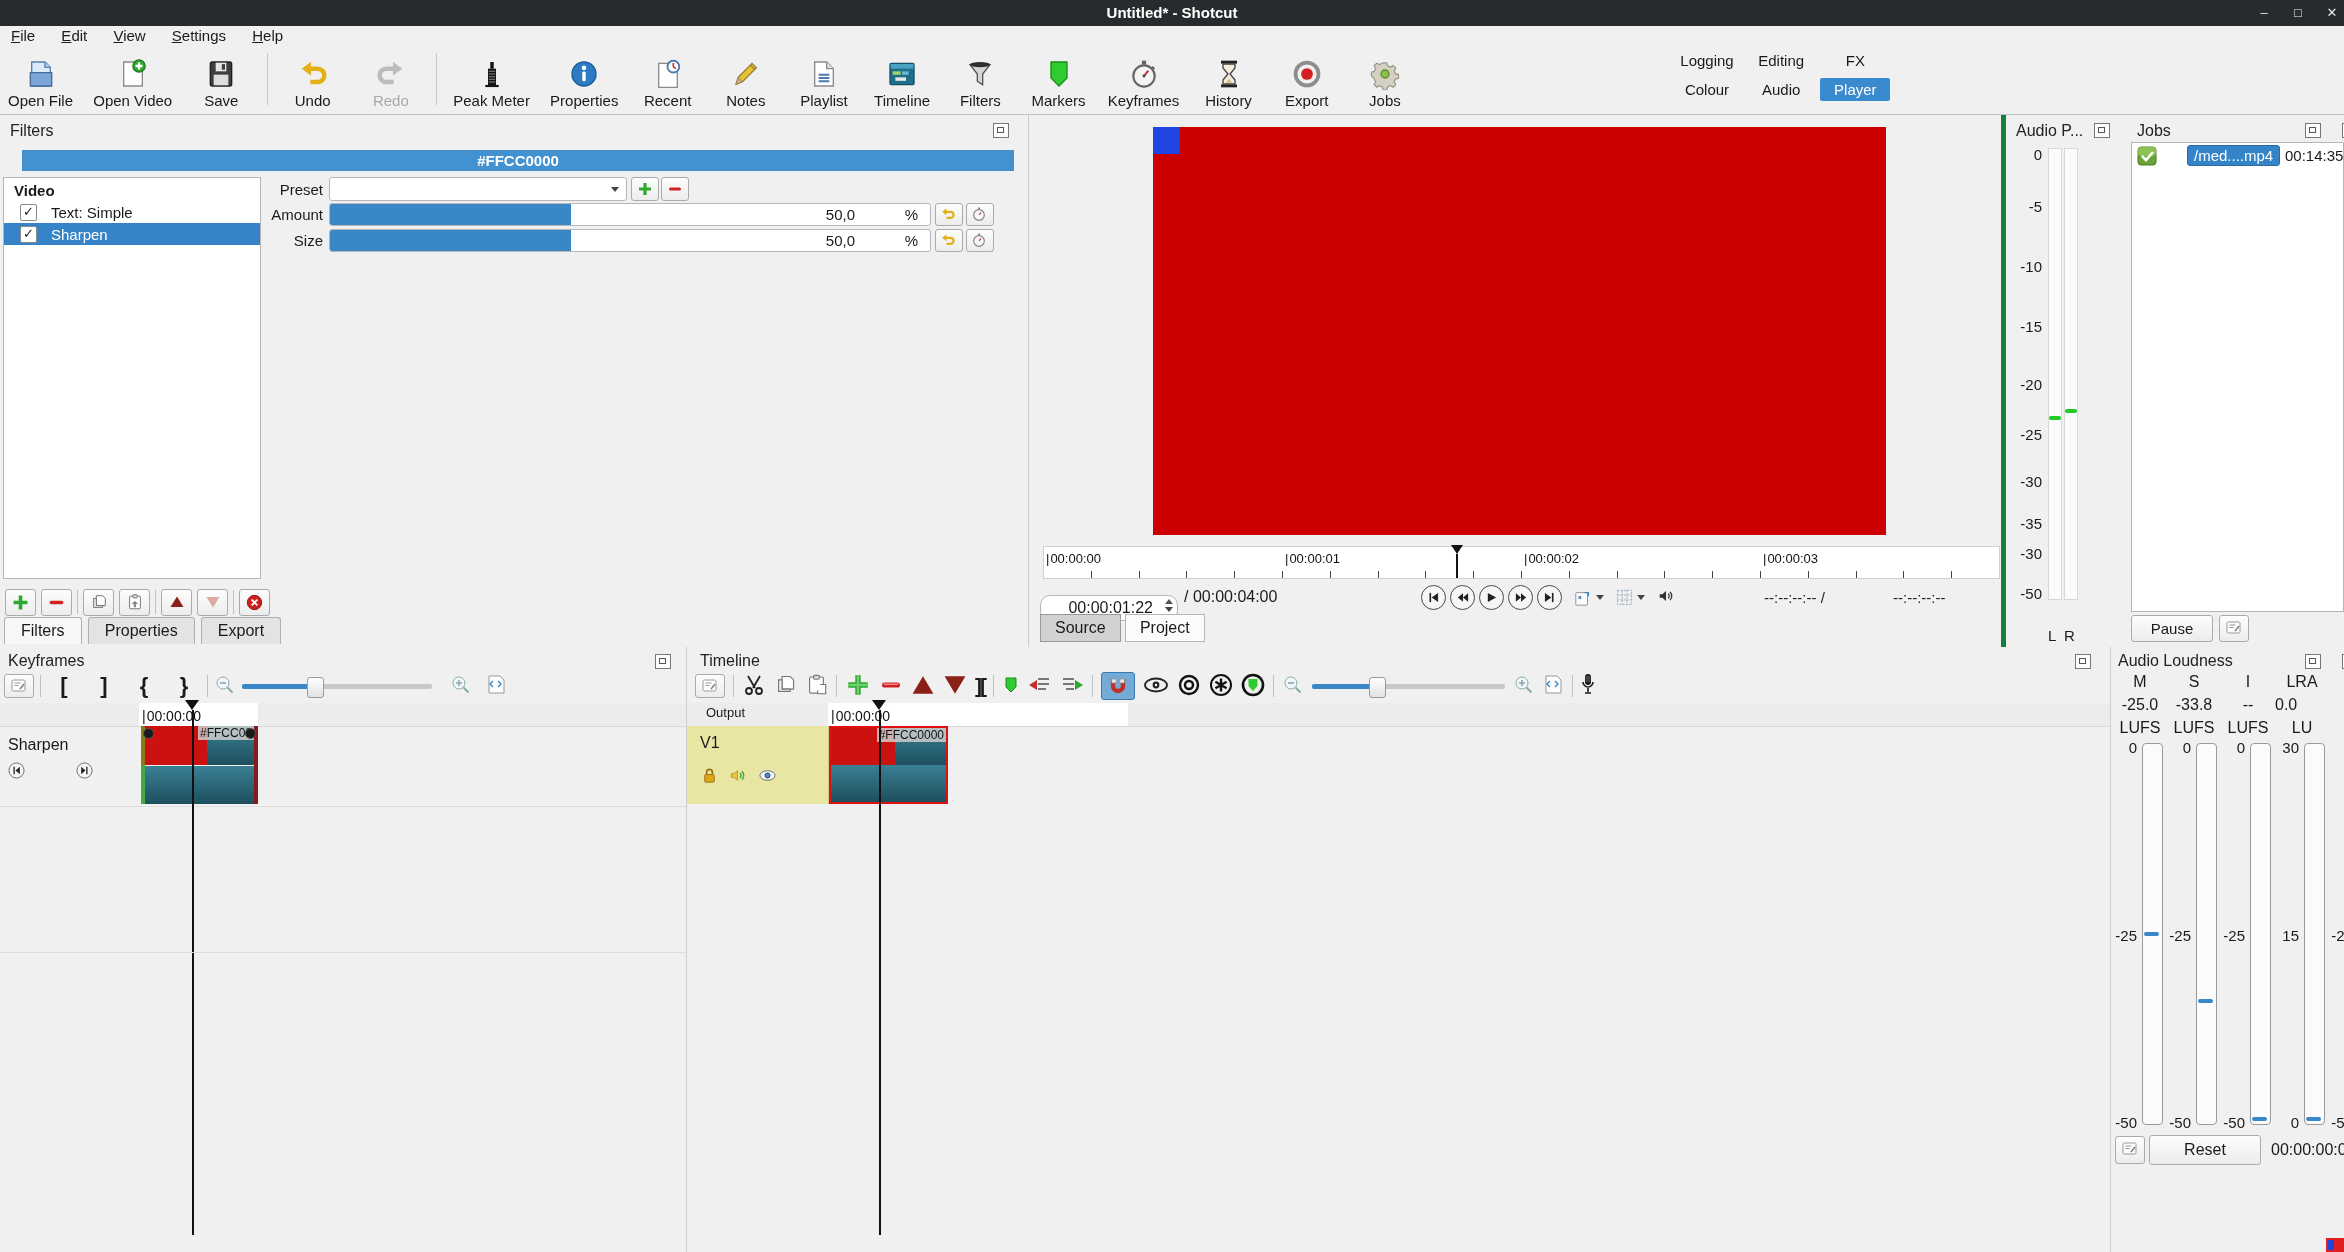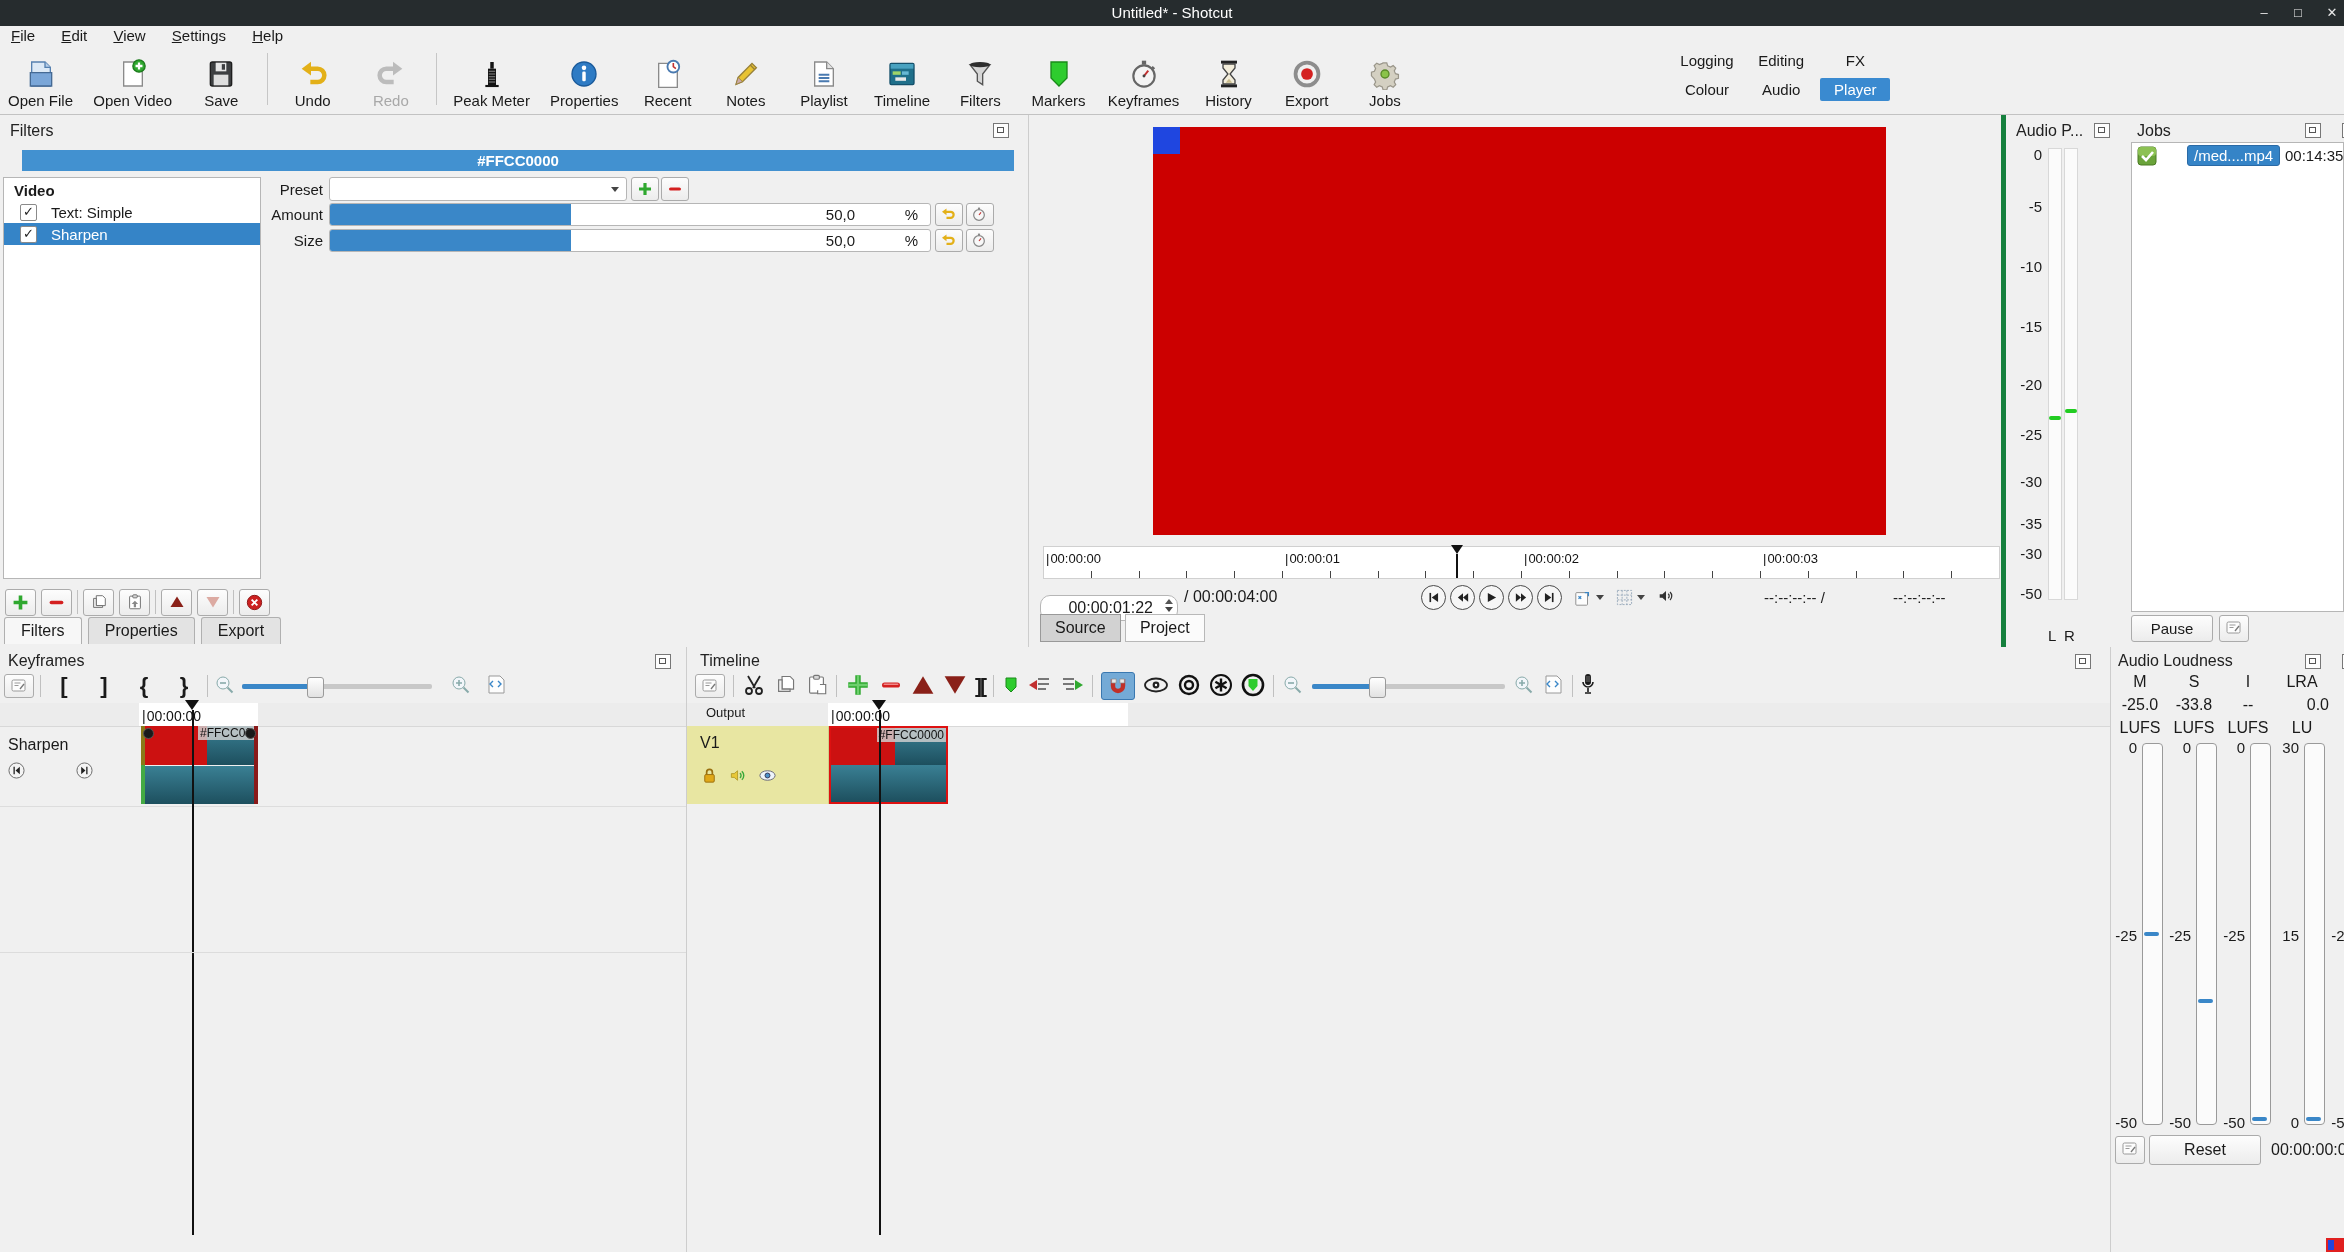--- a/index.html
+++ b/index.html
@@ -1,19 +1,19 @@
 <!DOCTYPE html>
 <html><head>
 <meta charset="utf-8">
 <style>
   html,body{margin:0;padding:0;background:#d8d8d8;font-family:"Liberation Sans","DejaVu Sans",sans-serif;}
   #app{position:relative;width:2344px;height:1252px;background:#f0f0f0;overflow:hidden;font-size:15px;color:#1a1a1a;}
   .abs{position:absolute;}
   .titlebar{left:0;top:0;width:2344px;height:26px;background:#262c2e;color:#fff;}
-  .titlebar .title{position:absolute;left:0;right:0;top:4px;text-align:center;font-weight:normal;font-size:15px;}
+  .titlebar .title{position:absolute;left:0;right:0;top:4px;text-align:center;font-weight:bold;font-size:15px;}
   .winbtn{position:absolute;top:5px;width:22px;height:16px;color:#e8e8e8;font-size:13px;text-align:center;line-height:15px;}
   .menubar{left:0;top:26px;width:2344px;height:21px;background:#f0f0f0;border-bottom:1px solid #e0e0e0;}
   .menu-item{display:inline-block;padding:1px 11px;font-size:15px;}
   .toolbar{left:0;top:47px;width:2344px;height:67px;background:#f0f0f0;border-bottom:1px solid #c2c2c2;}
   .tb{display:inline-flex;flex-direction:column;align-items:center;justify-content:flex-end;min-width:58px;height:60px;margin:2px 1px;padding:0 7px;vertical-align:top;}
   .tb .lbl{font-size:15px;margin-top:2px;white-space:nowrap;}
   .tb.disabled .lbl{color:#a8a8a8;}
   .tbsep{display:inline-block;width:1px;height:52px;background:#c6c6c6;margin:6px 4px;vertical-align:top;}
   .ico{width:32px;height:32px;}
   .ico svg{width:32px;height:32px;display:block;}
@@ -770,21 +770,21 @@
       <span class="abs" style="left:104px;top:92px;width:30px;text-align:right;font-size:15px;">0</span>
       <span class="abs" style="left:104px;top:280px;width:30px;text-align:right;font-size:15px;">-25</span>
       <span class="abs" style="left:104px;top:467px;width:30px;text-align:right;font-size:15px;">-50</span>
       <div class="meterbar" style="left:139px;top:96px;height:380px;">
         <div class="metermark" style="top:373px;"></div>
       </div>
     </div>
     
     <div>
       <span class="abs" style="left:168px;top:26px;width:46px;text-align:center;font-size:16px;">LRA</span>
-      <span class="abs" style="left:164px;top:49px;width:54px;text-align:right;font-size:16px;">0.0</span>
+      <span class="abs" style="left:164px;top:49px;width:54px;text-align:left;font-size:16px;">0.0</span>
       <span class="abs" style="left:164px;top:72px;width:54px;text-align:center;font-size:16px;">LU</span>
       <span class="abs" style="left:158px;top:92px;width:30px;text-align:right;font-size:15px;">30</span>
       <span class="abs" style="left:158px;top:280px;width:30px;text-align:right;font-size:15px;">15</span>
       <span class="abs" style="left:158px;top:467px;width:30px;text-align:right;font-size:15px;">0</span>
       <div class="meterbar" style="left:193px;top:96px;height:380px;">
         <div class="metermark" style="top:373px;"></div>
       </div>
     </div>
     
     <div>

